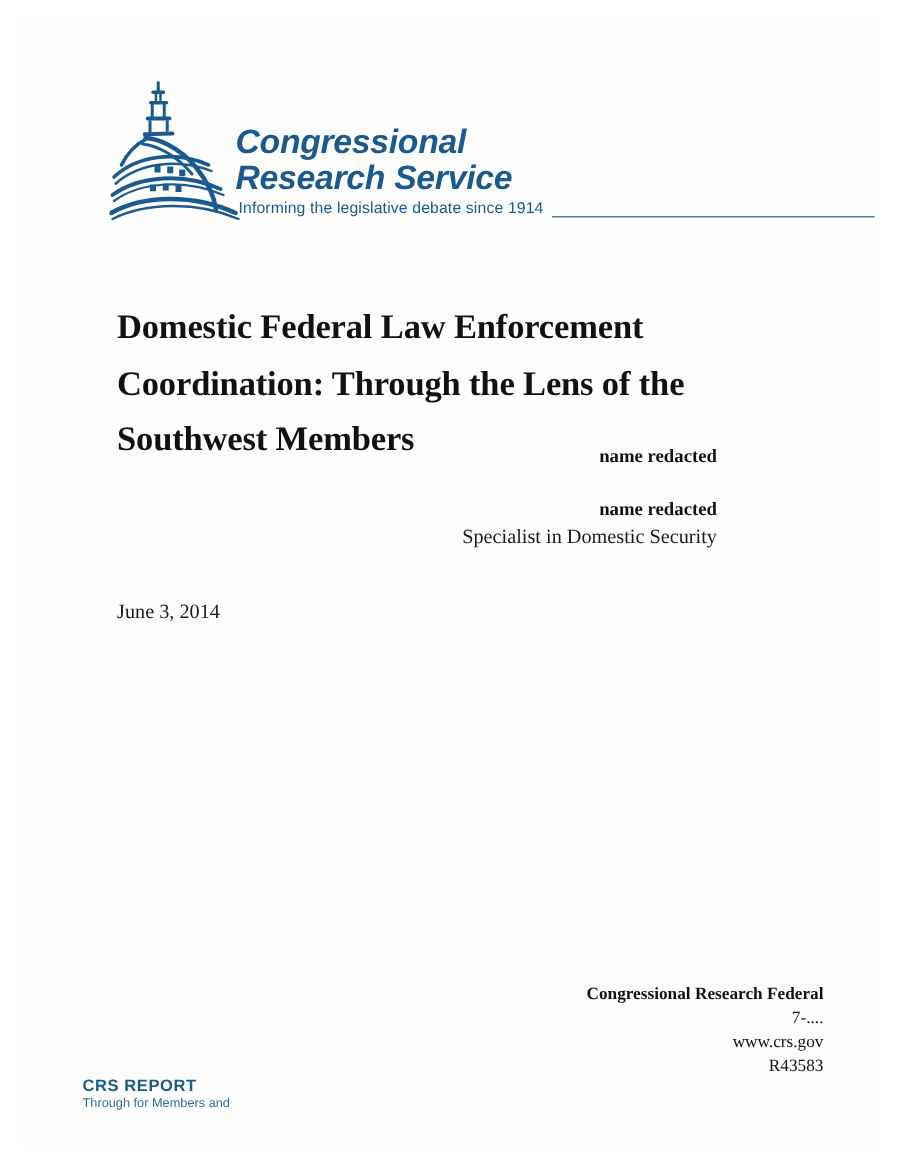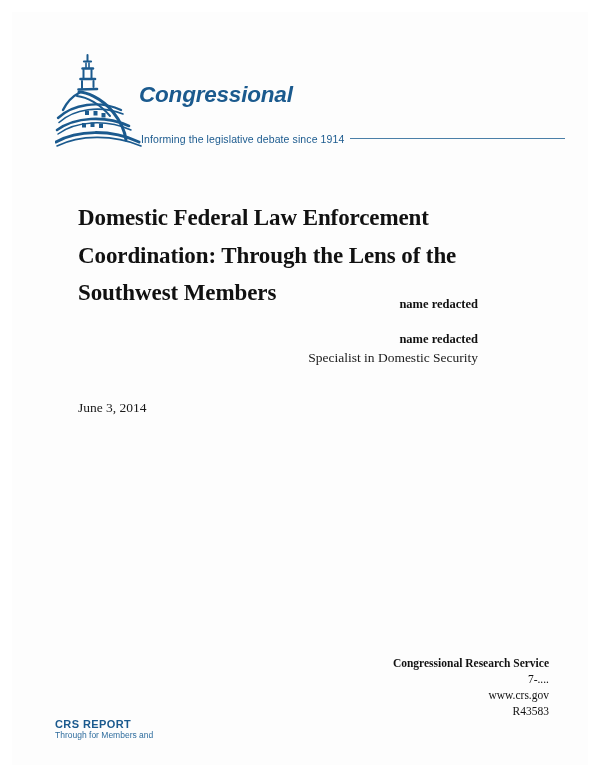--- a/index.html
+++ b/index.html
@@ -22,21 +22,21 @@
     top: 12px;
     width: 576px;
     height: 753px;
     background: #fdfdfd;
     box-sizing: border-box;
   }
 
   
   #masthead {
     position: absolute;
-    left: 43px;
+    left: 61px;
     top: 40px;
     width: 510px;
     height: 108px;
   }
   #crs-emblem {
     position: absolute;
     left: 0;
     top: 0;
     width: 92px;
     height: 95px;
@@ -56,21 +56,21 @@
     letter-spacing: -0.2px;
     color: #1b5a8e;
     white-space: nowrap;
   }
   #tagline-row {
     position: absolute;
     left: 86px;
     top: 81px;
     width: 424px;
     display: flex;
-    align-items: flex-start;
+    align-items: flex-end;
   }
   #tagline {
     font-family: "Liberation Sans", "DejaVu Sans", sans-serif;
     font-size: 10.5px;
     color: #1b5a8e;
     white-space: nowrap;
     letter-spacing: 0.1px;
   }
   #tagline-rule {
     flex: 1 1 auto;
@@ -231,20 +231,21 @@
         <g fill="none" stroke="#1b5a8e" stroke-linecap="round">
 
           <path d="M1 90 C 22 78, 56 77, 84 90" stroke-width="3"></path>
           <path d="M2 94 C 24 83, 58 82, 86 94" stroke-width="1.6"></path>
         </g>
       </svg>
     </div>
 
     <div id="wordmark">
       <div class="wordmark-line">Congressional</div>
+      <div class="wordmark-line">Research Service</div>
     </div>
 
     <div id="tagline-row">
       <div id="tagline">Informing the legislative debate since 1914</div>
       <div id="tagline-rule"></div>
     </div>
 
   </div>
 
   <h1 id="doc-title">Domestic Federal Law Enforcement Coordination: Through the Lens of the Southwest Members</h1>
@@ -255,21 +256,21 @@
     </div>
     <div class="author-block">
       <div class="author-name">name redacted</div>
       <div class="author-title">Specialist in Domestic Security</div>
     </div>
   </div>
 
   <div id="doc-date">June 3, 2014</div>
 
   <div id="imprint">
-    <div id="imprint-org">Congressional Research Service</div>
+    <div id="imprint-org">Congressional Research Federal</div>
     <div class="imprint-line">7-....</div>
     <div class="imprint-line">www.crs.gov</div>
     <div class="imprint-line">R43583</div>
   </div>
 
   <div id="report-tag">
     <div id="report-tag-heading">CRS REPORT</div>
     <div class="report-tag-sub">Through for Members and</div>
   </div>
 

